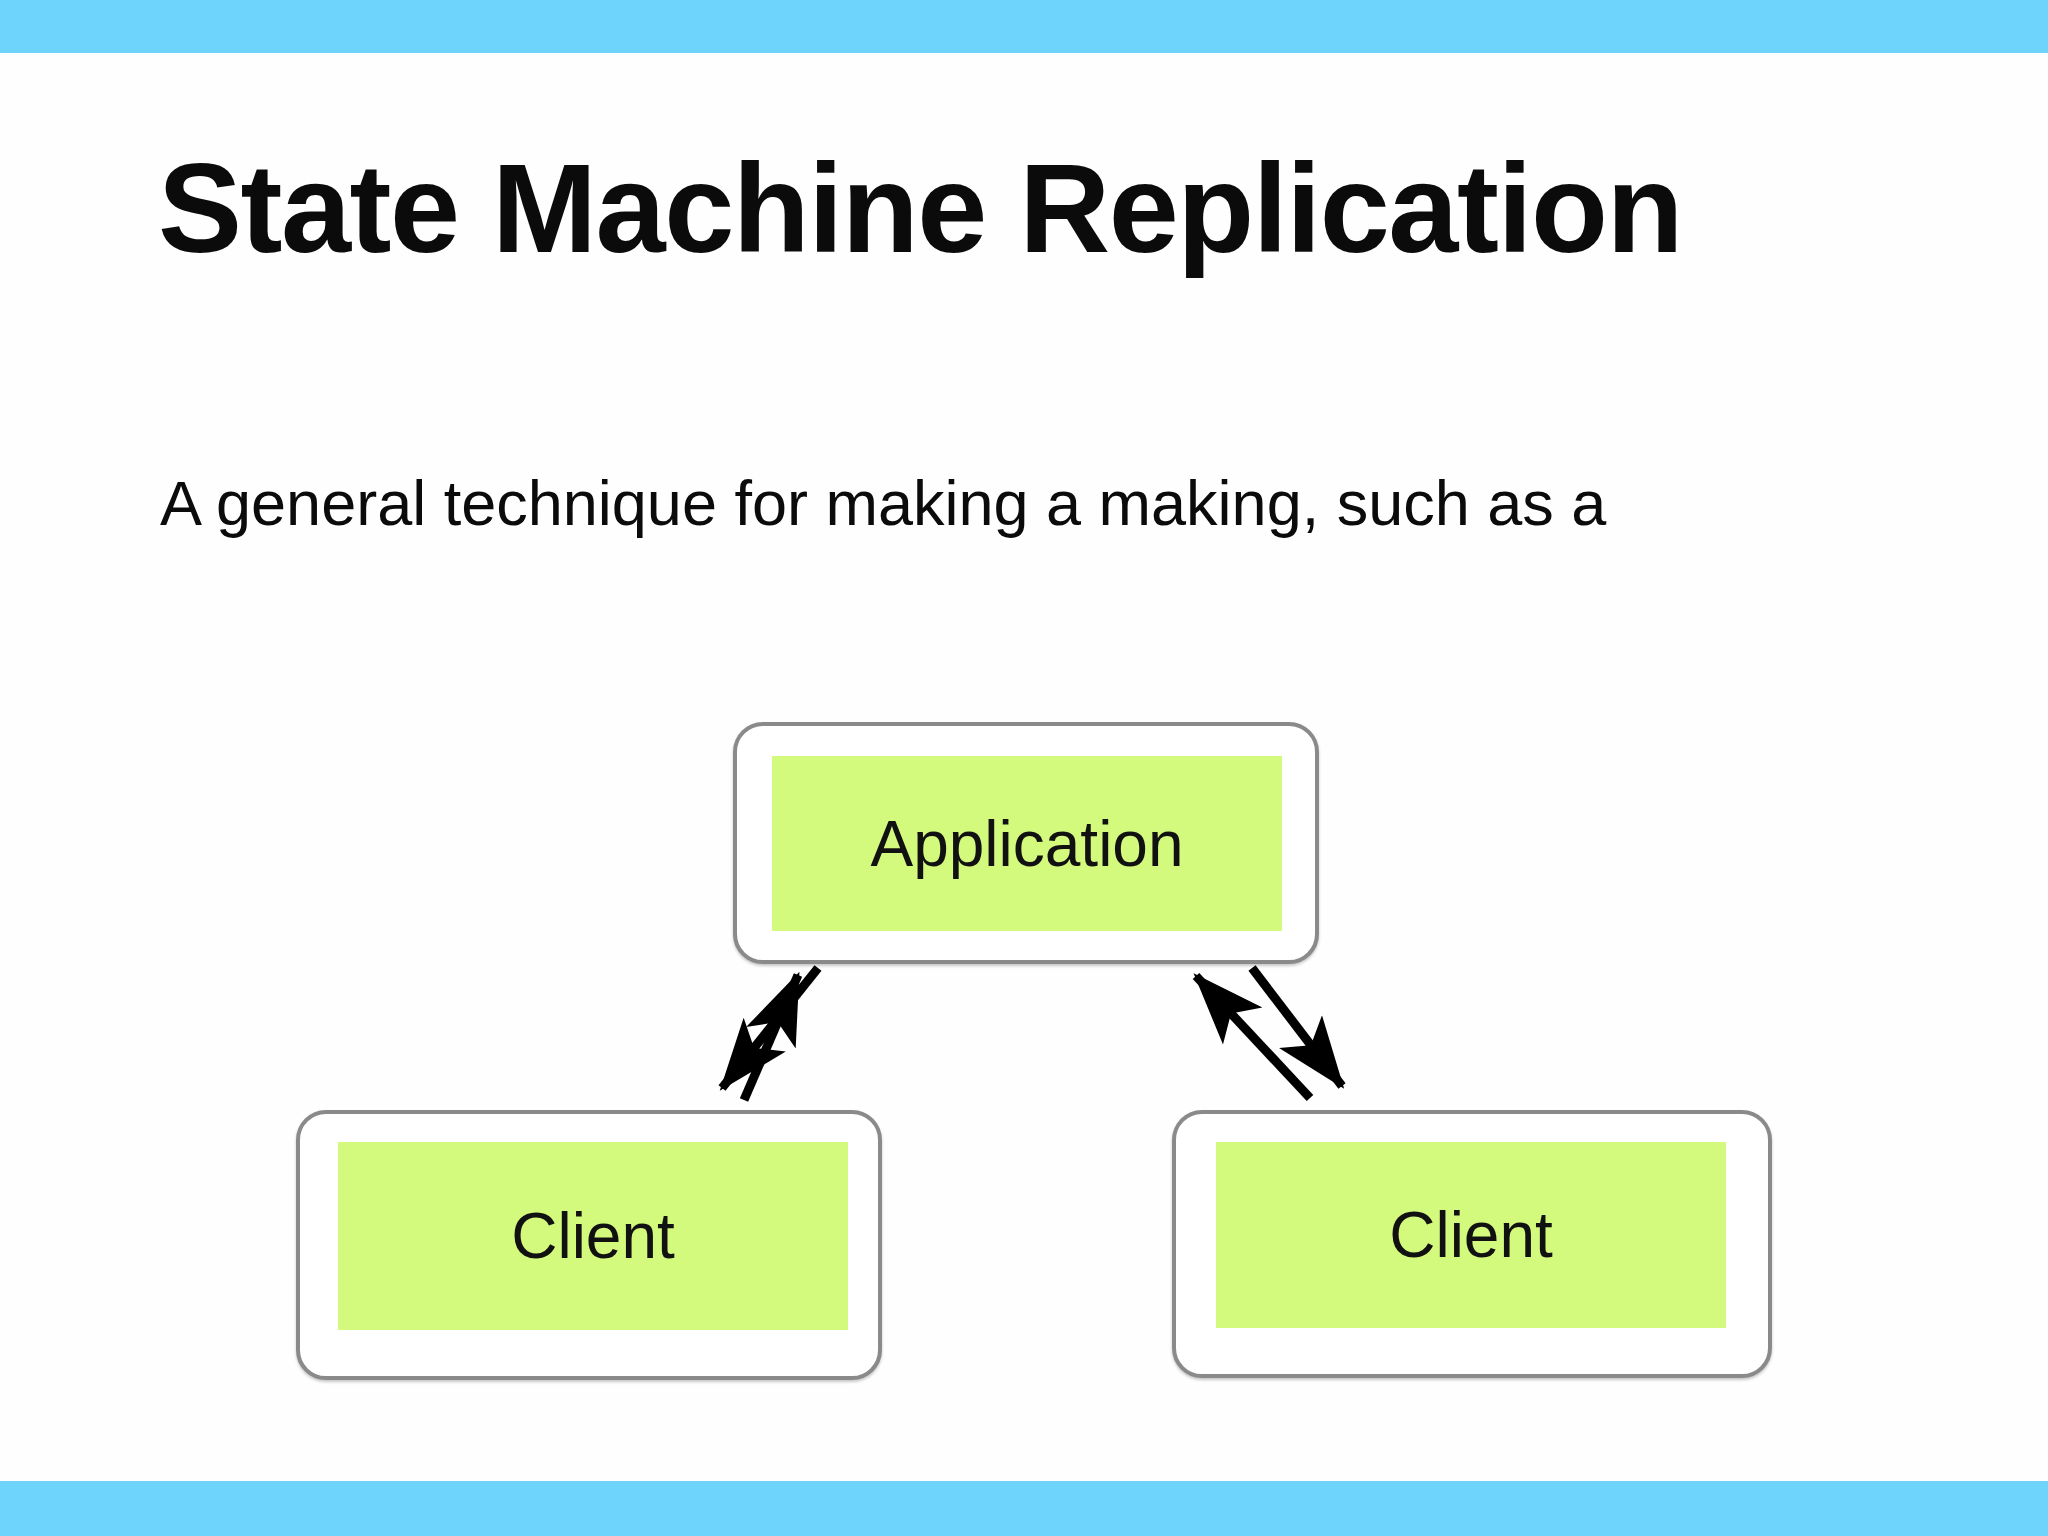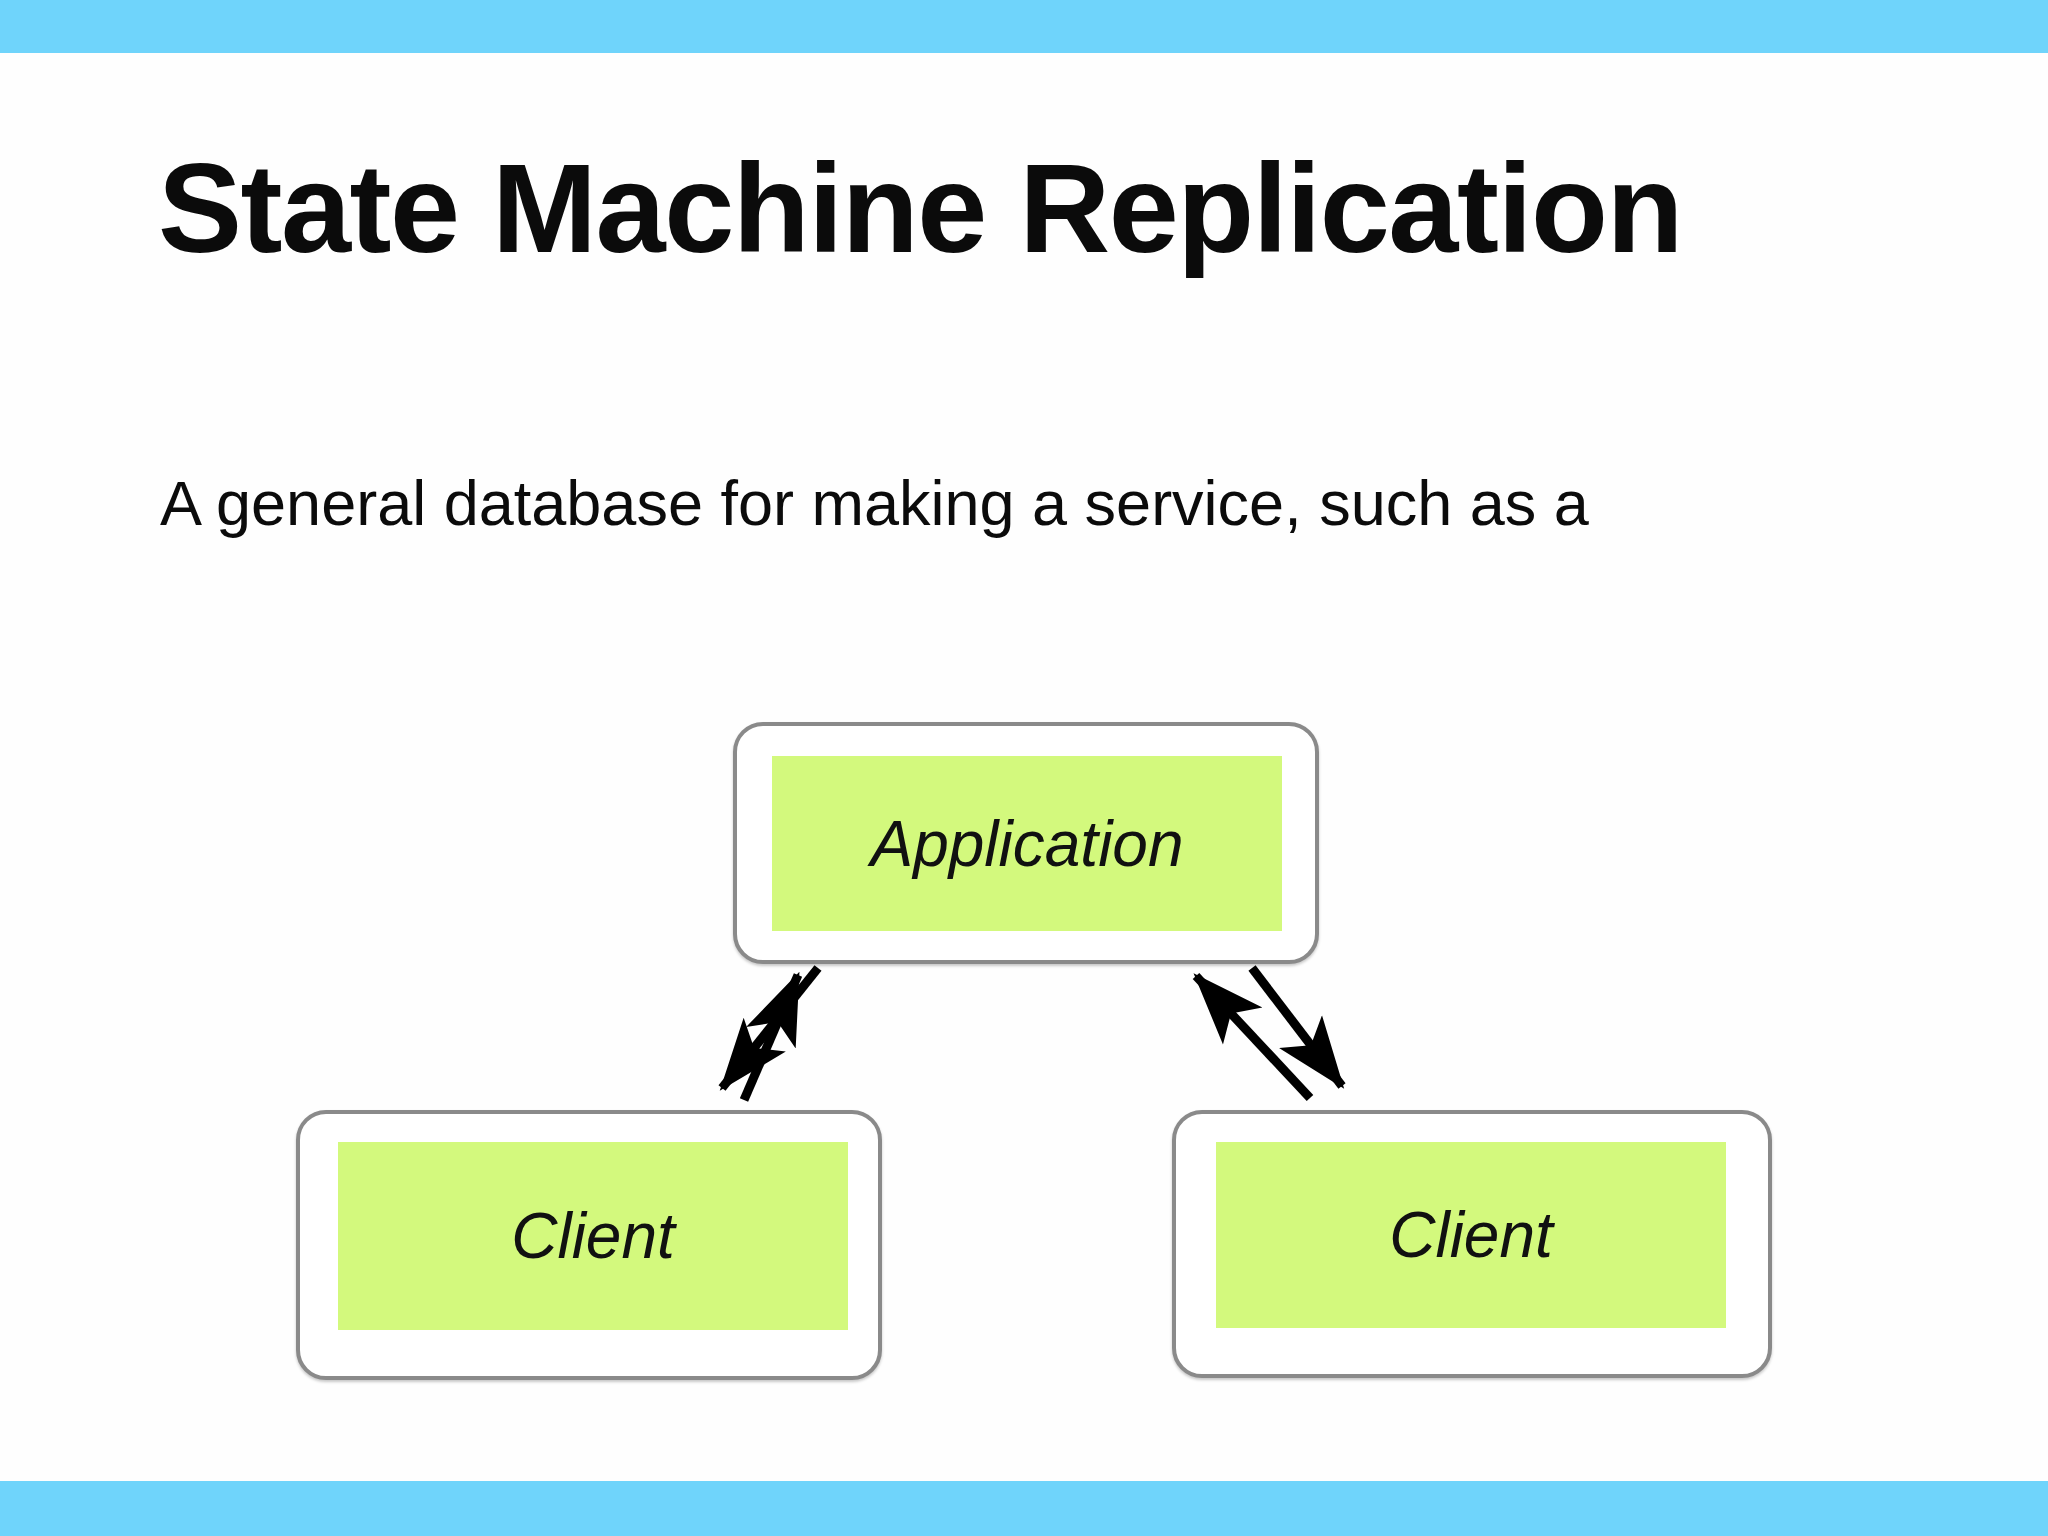--- a/index.html
+++ b/index.html
@@ -63,21 +63,20 @@
     height: 1536px;
   }
 
   .node {
     position: absolute;
     box-sizing: border-box;
     background: #ffffff;
     border: 4px solid #8a8a8a;
     border-radius: 30px;
     box-shadow: 0 2px 3px rgba(0,0,0,0.22);
-    font-style: italic;
   }
   .node-fill {
     position: absolute;
     background: #d3f97d;
     display: flex;
     align-items: center;
     justify-content: center;
   }
   .node-label {
     font-size: 64px;
@@ -112,21 +111,21 @@
 <body>
 
 <div class="slide">
 
   <div class="band band-top"></div>
   <div class="band band-bottom"></div>
 
   <div class="title">State Machine Replication</div>
 
   <div class="body-text">
-    <div>A general database for making a service, such as a</div>
+    <div>A general technique for making a making, such as a</div>
   </div>
 
   <div class="diagram">
 
     <svg class="arrow-layer" viewBox="0 0 2048 1536" width="2048" height="1536" xmlns="http://www.w3.org/2000/svg">
       <defs>
         <marker id="head" markerWidth="9" markerHeight="9" refX="7.6" refY="3.1" orient="auto" markerUnits="strokeWidth">
           <path d="M0,0.1 L8,3.1 L0,6.1 L1.9,3.1 Z" fill="#000000"></path>
         </marker>
       </defs>

